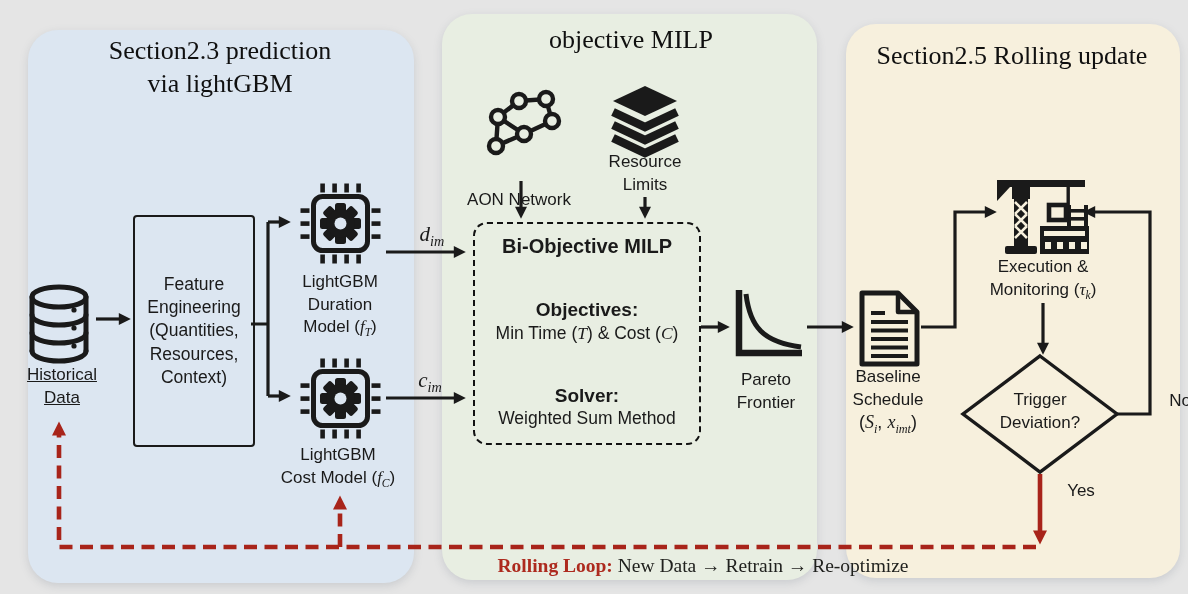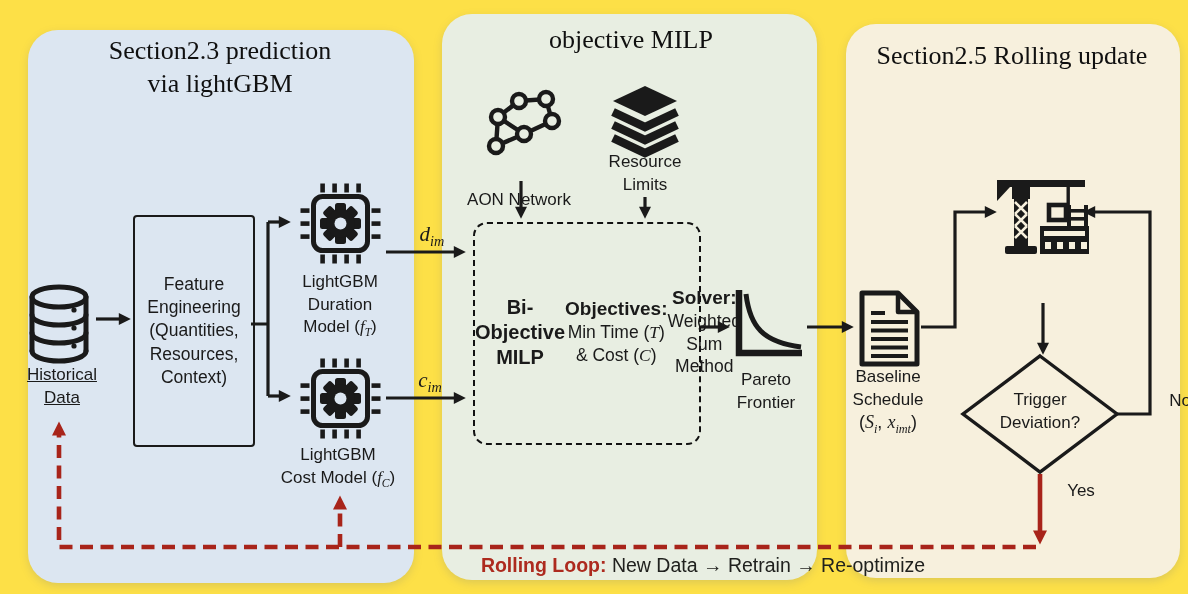--- a/index.html
+++ b/index.html
@@ -4,39 +4,39 @@
 <style>
   :root{
     --ink:#1a1a1a;
     --panel-prediction:#dce6f1;
     --panel-milp:#e8eee2;
     --panel-rolling:#f7f0dd;
     --loop-red:#a8241a;
     --loop-text-red:#ad2a1e;
   }
   html,body{margin:0;padding:0;background:#ffffff;}
-  .stage{position:relative;width:1188px;height:594px;background:#fde047;overflow:hidden;
+  .stage{position:relative;width:1188px;height:594px;background:#e5e5e5;overflow:hidden;
          font-family:"Liberation Sans",sans-serif;color:var(--ink);}
   .panel{position:absolute;border-radius:30px;box-shadow:0 3px 9px rgba(110,120,130,.22);}
   .panel-prediction{left:28px;top:30px;width:386px;height:553px;background:var(--panel-prediction);}
   .panel-milp{left:442px;top:14px;width:375px;height:566px;background:var(--panel-milp);}
   .panel-rolling{left:846px;top:24px;width:334px;height:554px;background:var(--panel-rolling);}
   .overlay{position:absolute;left:0;top:0;pointer-events:none;}
   .lbl{position:absolute;transform:translateX(-50%);text-align:center;white-space:nowrap;
        font-size:17px;line-height:1.33;color:var(--ink);}
   .title{font-family:"Liberation Serif",serif;font-size:26px;line-height:1.28;color:#101010;}
   .it{font-family:"Liberation Serif",serif;font-style:italic;}
   sub{font-size:.68em;}
   .math{font-family:"Liberation Serif",serif;font-style:italic;font-size:21px;}
   .box-feature{position:absolute;left:133px;top:215px;width:118px;height:228px;
        border:2.8px solid var(--ink);border-radius:4px;display:flex;flex-direction:column;
        justify-content:center;align-items:center;font-size:17.5px;line-height:1.32;text-align:center;}
   .box-milp{position:absolute;left:473px;top:222px;width:228px;height:223px;
        border:2.8px dashed #111;border-radius:14px;box-sizing:border-box;
-       display:flex;justify-content:space-between;align-items:center;
+       display:flex;flex-direction:column;justify-content:space-between;align-items:center;
        padding:10px 0 13px 0;text-align:center;}
   .milp-h{font-weight:700;font-size:20px;line-height:1.25;}
   .milp-s{font-size:17.5px;line-height:1.3;}
   .loop-lbl{font-weight:700;color:var(--loop-text-red);}
   .loop-txt{color:#20211e;}
   .sk{stroke:var(--ink);} .fl{fill:var(--ink);}
   .skr{stroke:var(--loop-red);} .flr{fill:var(--loop-red);}
   .bg-g{fill:var(--panel-milp);} .bg-t{fill:var(--panel-rolling);} .bg-b{fill:var(--panel-prediction);}
   .whx{stroke:var(--panel-rolling);}
 </style>
@@ -257,26 +257,30 @@
     <div>Pareto</div>
     <div>Frontier</div>
   </div>
 
   <div class="lbl" style="left:888px;top:366px;">
     <div>Baseline</div>
     <div>Schedule</div>
     <div style="font-size:18px;"><span>(</span><span class="it">S</span><sub class="it">i</sub><span>, </span><span class="it">x</span><sub class="it">imt</sub><span>)</span></div>
   </div>
 
+  <div class="lbl" style="left:1043px;top:256px;">
+    <div>Execution &amp;</div>
+    <div><span>Monitoring (</span><span class="it">τ</span><sub class="it">k</sub><span>)</span></div>
+  </div>
 
   <div class="lbl" style="left:1040px;top:389px;">
     <div>Trigger</div>
     <div>Deviation?</div>
   </div>
 
   <div class="lbl" style="left:1132px;top:390px;margin-left:48px;">No</div>
   <div class="lbl" style="left:1081px;top:480px;">Yes</div>
 
-  <div class="lbl" style="left:703px;top:553px;font-size:19.5px;">
+  <div class="lbl" style="left:703px;top:553px;font-size:19.5px;font-family:Liberation Serif, serif;">
     <span class="loop-lbl">Rolling Loop:</span><span class="loop-txt"> New Data → Retrain → Re-optimize</span>
   </div>
 
 </div>
 
 </body></html>

